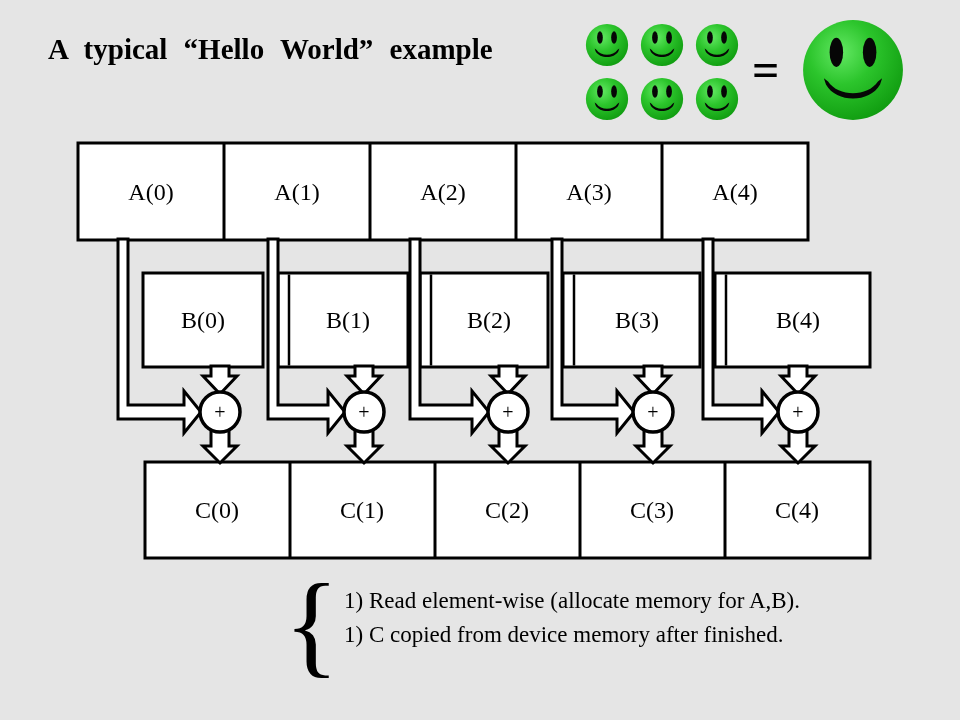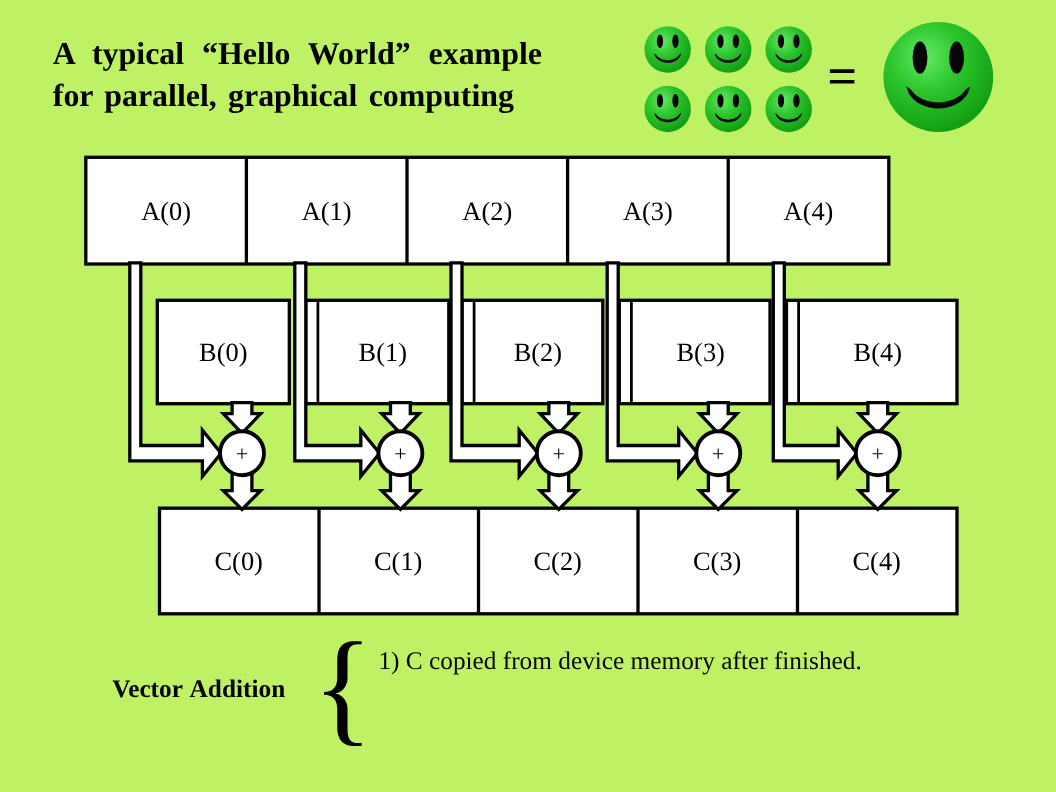--- a/index.html
+++ b/index.html
@@ -1,16 +1,16 @@
 <!DOCTYPE html>
 <html><head>
 <meta charset="utf-8">
 <style>
   html,body{margin:0;padding:0;background:#fff;}
-  .slide{position:relative;width:960px;height:720px;background:#bef264;overflow:hidden;
+  .slide{position:relative;width:960px;height:720px;background:#e5e5e5;overflow:hidden;
          font-family:"Liberation Serif","DejaVu Serif",serif;color:#000;}
 
   
   .title-block{position:absolute;left:48px;top:30px;width:520px;
                font-weight:bold;font-size:29px;line-height:38px;}
   .title-line1{word-spacing:9px;}
   .title-line2{word-spacing:3px;}
 
   
   .smiley-grid{position:absolute;left:585px;top:23px;display:grid;
@@ -48,21 +48,20 @@
         <circle cx="0" cy="0" r="48" fill="url(#smileyGrad)"></circle>
         <ellipse cx="-16" cy="-17" rx="6.5" ry="14" fill="#060606"></ellipse>
         <ellipse cx="16" cy="-17" rx="6.5" ry="14" fill="#060606"></ellipse>
         <path d="M -28 8 L -26 14 C -16 32, 16 32, 26 14 L 28 8 L 24 11 C 14 26, -14 26, -24 11 Z" fill="#060606"></path>
       </g>
     </defs>
   </svg>
 
   <div class="title-block">
     <div class="title-line1">A typical “Hello World” example</div>
-    <div class="title-line2">for parallel, graphical computing</div>
   </div>
 
   <div class="smiley-grid">
     <svg width="44" height="44" viewBox="-50 -50 100 100">
         <use href="#smileyFace"></use>
       </svg>
     <svg width="44" height="44" viewBox="-50 -50 100 100">
         <use href="#smileyFace"></use>
       </svg>
     <svg width="44" height="44" viewBox="-50 -50 100 100">
@@ -165,19 +164,19 @@
       <text x="797" y="518">C(4)</text>
 
       <text class="plus" x="220" y="419">+</text>
       <text class="plus" x="364" y="419">+</text>
       <text class="plus" x="508" y="419">+</text>
       <text class="plus" x="653" y="419">+</text>
       <text class="plus" x="798" y="419">+</text>
     </g>
   </svg>
 
-  <div class="footer-label">Vector Addition</div>
   <div class="footer-brace">{</div>
   <div class="footer-steps">
+    <div>1) Read element-wise (allocate memory for A,B).</div>
     <div>1) C copied from device memory after finished.</div>
   </div>
 
 </div>
 
 </body></html>

